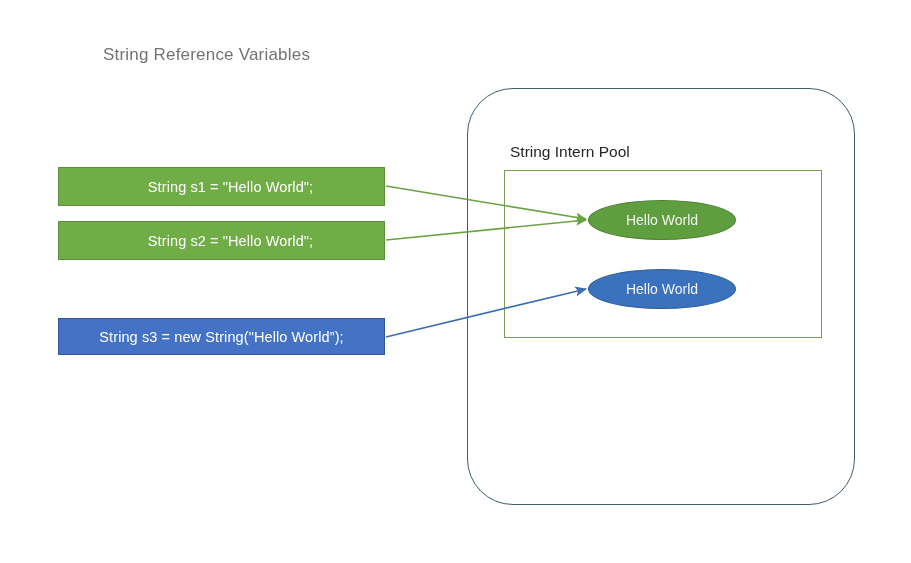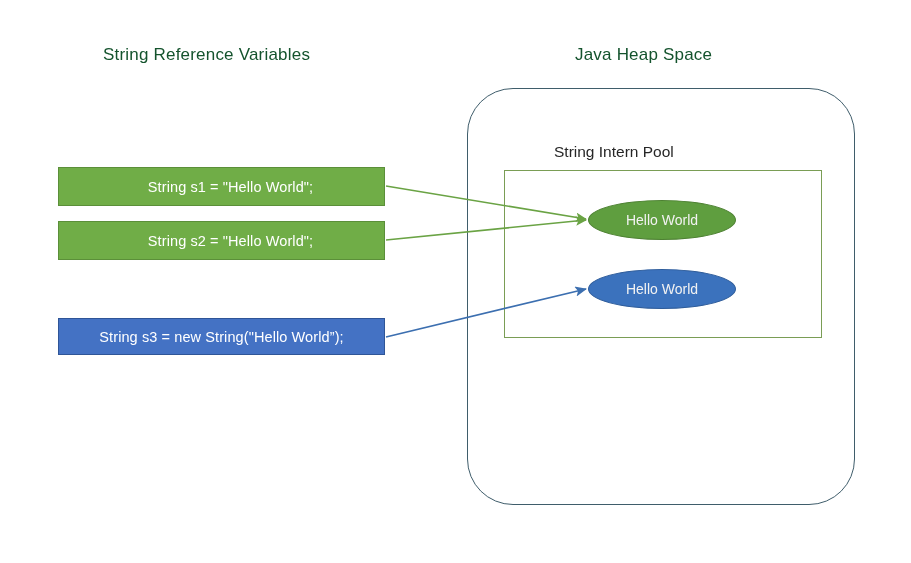--- a/index.html
+++ b/index.html
@@ -16,21 +16,21 @@
     width: 911px;
     height: 563px;
     background: #ffffff;
     overflow: hidden;
   }
 
   
   .heading {
     position: absolute;
     font-size: 17px;
-    color: #14532d;
+    color: #737373;
     letter-spacing: 0.2px;
     white-space: nowrap;
     font-weight: 400;
   }
   #heading-left  { left: 103px; top: 45px; }
   #heading-right { left: 575px; top: 45px; }
 
   
   #heap-container {
     position: absolute;
@@ -45,21 +45,20 @@
   }
 
   
   #intern-pool-label {
     position: absolute;
     left: 510px;
     top: 143px;
     font-size: 15.5px;
     color: #262626;
     white-space: nowrap;
-    margin-left: 44px;
   }
   #intern-pool-rect {
     position: absolute;
     left: 504px;
     top: 170px;
     width: 318px;
     height: 168px;
     border: 1.2px solid #7a9d55;
     background: transparent;
     box-sizing: border-box;
@@ -117,21 +116,20 @@
     pointer-events: none;
   }
 </style>
 </head>
 <body>
 
 <div id="canvas">
 
   <div class="heading" id="heading-left">String Reference  Variables</div>
 
-  <div class="heading" id="heading-right">Java Heap Space</div>
 
   <div id="heap-container"></div>
 
   <div id="intern-pool-label">String Intern Pool</div>
   <div id="intern-pool-rect"></div>
 
   <div class="ref-box green" id="ref-box-s1">
     <span class="ref-text">String s1 = "Hello World";</span>
   </div>
 

